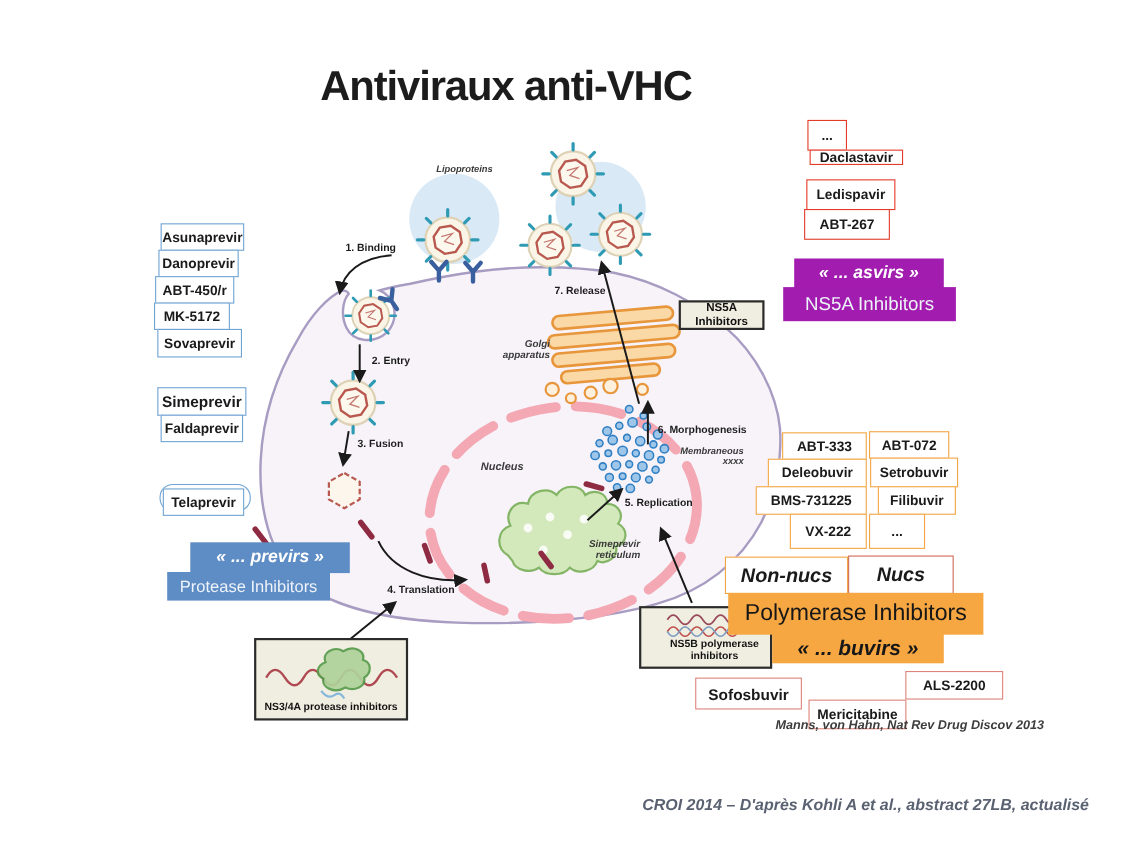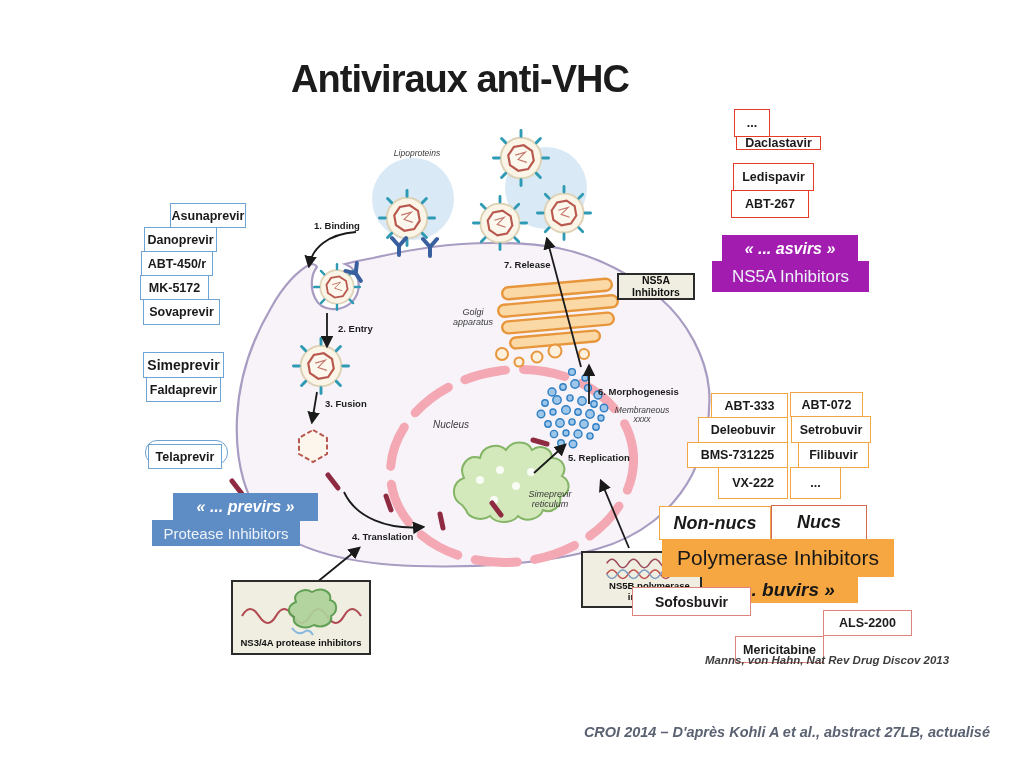--- a/index.html
+++ b/index.html
@@ -31,22 +31,22 @@
   .bg-red{background:#a21caf;}
   .bg-orange{background:#f6a742;}
   .banner-top-w{color:#ffffff;font-weight:800;font-style:italic;font-size:16px;}
   .banner-bot-w{color:#eef3fa;font-weight:400;font-size:15px;}
   .banner-top-k{color:#171717;font-weight:400;font-size:21px;}
   .banner-bot-k{color:#171717;font-weight:800;font-style:italic;font-size:19px;}
   .step{
     position:absolute;font-size:9.5px;font-weight:700;color:#1c1c1c;white-space:nowrap;
   }
   .organ{
-    position:absolute;font-weight:400;font-style:italic;color:#3a3a3a;
-    text-align:center;line-height:1.1;
+    position:absolute;font-weight:700;font-style:italic;color:#3a3a3a;
+    text-align:right;line-height:1.1;
   }
   .infobox{
     position:absolute;background:#f0eee0;border:2px solid #2b2b2b;box-sizing:border-box;
     display:flex;flex-direction:column;align-items:center;justify-content:flex-end;
   }
   .infolabel{
     font-weight:700;color:#111;text-align:center;width:100%;line-height:1.1;
   }
   .credit{
     position:absolute;left:705px;top:654px;width:220px;text-align:center;
@@ -226,21 +226,21 @@
 
 <div class="infobox" style="left:231px;top:580px;width:140px;height:75px;">
   <svg width="134" height="50" viewBox="0 0 134 50" style="margin-top:2px;">
     <path d="M8,28 q8,-14 17,0 t17,0 t17,0 t17,0 t17,0 t17,0 t17,0" stroke="#b04a52" stroke-width="2.2" fill="none"></path>
     <path d="M62,14 C58,5 70,-1 78,4 C88,-2 98,4 96,12 C104,14 104,24 97,28 C99,36 88,41 80,37 C70,43 58,37 60,29 C52,25 54,17 62,14 Z" fill="#aed29a" stroke="#569b4a" stroke-width="2" opacity="0.92"></path>
     <path d="M58,40 q6,8 12,4 q5,-4 9,3" stroke="#85b7dc" stroke-width="2" fill="none"></path>
   </svg>
   <div class="infolabel" style="font-size:9.5px;padding-bottom:5px;">NS3/4A protease inhibitors</div>
 </div>
 
-<div class="box b-blue" style="left:146px;top:203px;width:76px;height:25px;margin-left:24px;">Asunaprevir</div>
+<div class="box b-blue" style="left:146px;top:203px;width:76px;height:25px;">Asunaprevir</div>
 <div class="box b-blue" style="left:144px;top:227px;width:73px;height:25px;">Danoprevir</div>
 <div class="box b-blue" style="left:141px;top:251px;width:72px;height:25px;">ABT-450/r</div>
 <div class="box b-blue" style="left:140px;top:275px;width:69px;height:25px;">MK-5172</div>
 <div class="box b-blue" style="left:143px;top:299px;width:77px;height:26px;">Sovaprevir</div>
 
 <div class="box b-blue bold-drug" style="left:143px;top:352px;width:81px;height:26px;">Simeprevir</div>
 <div class="box b-blue" style="left:146px;top:377px;width:75px;height:25px;">Faldaprevir</div>
 
 <div class="box b-blue" style="left:145px;top:440px;width:83px;height:25px;border-radius:12px;">Boceprevir</div>
 <div class="box b-blue" style="left:148px;top:444px;width:74px;height:25px;">Telaprevir</div>
@@ -277,18 +277,18 @@
 <div class="box b-orange bigbox" style="left:659px;top:506px;width:112px;height:34px;">Non-nucs</div>
 <div class="box b-nucs bigbox" style="left:771px;top:505px;width:96px;height:35px;">Nucs</div>
 
 <div class="banner bg-orange" style="left:662px;top:539px;width:232px;height:38px;">
   <span class="banner-top-k">Polymerase Inhibitors</span>
 </div>
 <div class="banner bg-orange" style="left:702px;top:576px;width:156px;height:27px;">
   <span class="banner-bot-k">« ... buvirs »</span>
 </div>
 
-<div class="box b-pink bold-drug" style="left:632px;top:587px;width:119px;height:29px;">Sofosbuvir</div>
+<div class="box b-pink bold-drug" style="left:632px;top:616px;width:97px;height:29px;">Sofosbuvir</div>
 <div class="box b-pink" style="left:735px;top:636px;width:89px;height:27px;">Mericitabine</div>
 <div class="box b-pink" style="left:823px;top:610px;width:89px;height:26px;">ALS-2200</div>
 
 <div class="credit">Manns, von Hahn, Nat Rev Drug Discov 2013</div>
 <div class="footer">CROI 2014 – D'après Kohli A et al., abstract 27LB, actualisé</div>
 
 </body></html>

